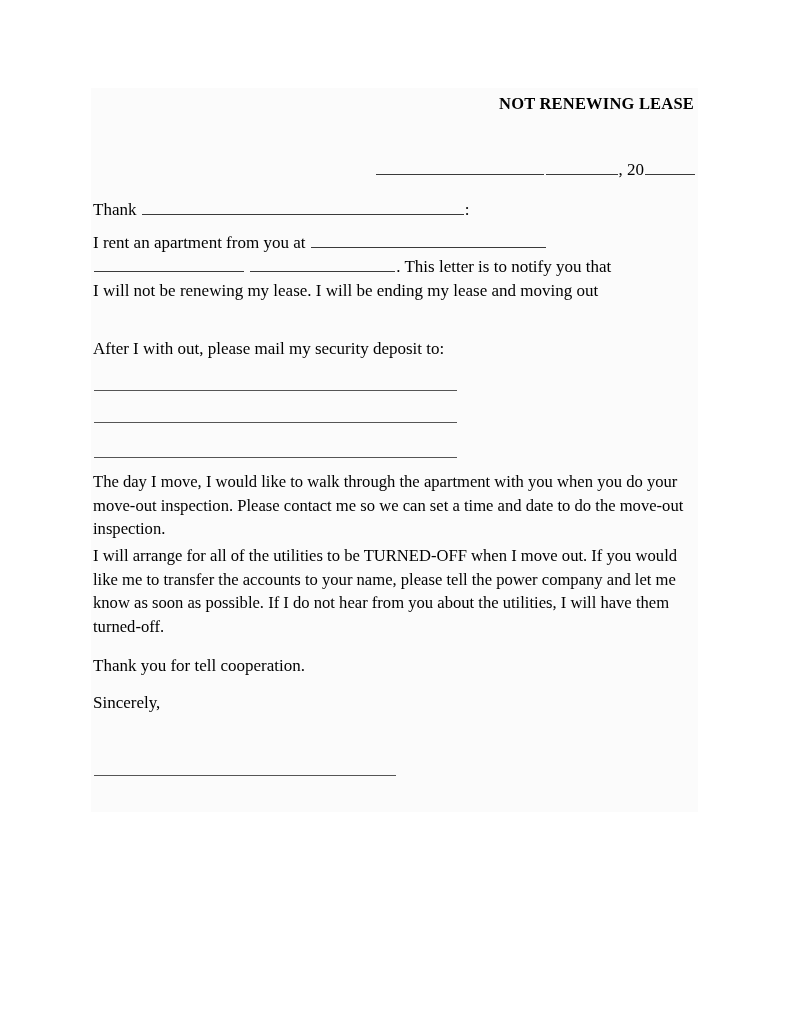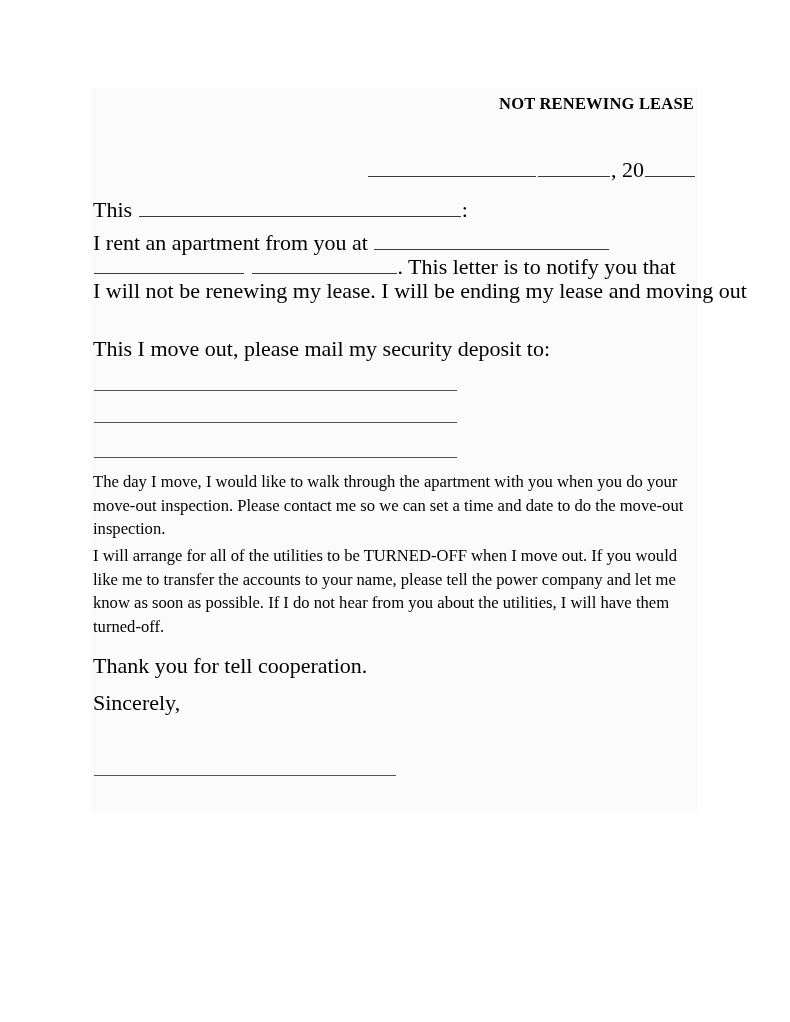--- a/index.html
+++ b/index.html
@@ -43,21 +43,21 @@
     font-size: 16.5px;
     font-weight: bold;
     letter-spacing: 0.2px;
     white-space: nowrap;
   }
 
   
   .line {
     position: absolute;
     left: 0;
-    font-size: 22px;
+    font-size: 17px;
     line-height: 23px;
     white-space: nowrap;
   }
 
   
   .blank {
     display: inline-block;
     border-bottom: 1.3px solid #3a3a3a;
     height: 15px;
     vertical-align: baseline;
@@ -86,38 +86,38 @@
 <div id="document-page">
   <div id="doc-inner">
 
     <div class="heading">NOT RENEWING LEASE</div>
 
     <div class="line" style="top:70px; left:0; width:100%; text-align:right; white-space:nowrap;">
       <span class="blank" style="width:168px;"></span><span class="blank" style="width:72px;"></span><span>, 20</span><span class="blank" style="width:50px;"></span>
     </div>
 
     <div class="line" style="top:110px;">
-      <span>This</span>
+      <span>Thank</span>
       <span class="blank" style="width:322px;"></span><span>:</span>
     </div>
 
     <div class="line" style="top:143px;text-align:right;">
       <span>I rent an apartment from you at</span>
       <span class="blank" style="width:235px;"></span>
     </div>
 
     <div class="line" style="top:191px;">I will not be renewing my lease. I will be ending my lease and moving out</div>
 
     <div class="line" style="top:167px;">
       <span class="blank" style="width:150px;"></span>
       <span class="blank" style="width:145px;"></span><span>. This letter is to notify you that</span>
     </div>
 
 
-    <div class="line" style="top:249px;">This I move out, please mail my security deposit to:</div>
+    <div class="line" style="top:249px;">After I with out, please mail my security deposit to:</div>
 
     <div class="rule" style="top:302px; left:1px; width:363px;"></div>
     <div class="rule" style="top:334px; left:1px; width:363px;"></div>
     <div class="rule" style="top:369px; left:1px; width:363px;"></div>
 
     <div class="para" style="top:456px; width:604px;">I will arrange for all of the utilities to be TURNED-OFF when I move out. If you would like me to transfer the accounts to your name, please tell the power company and let me know as soon as possible. If I do not hear from you about the utilities, I will have them turned-off.</div>
 
     <div class="para" style="top:382px; width:604px;">The day I move, I would like to walk through the apartment with you when you do your move-out inspection. Please contact me so we can set a time and date to do the move-out inspection.</div>
 
     <div class="line" style="top:566px;">Thank you for tell cooperation.</div>

